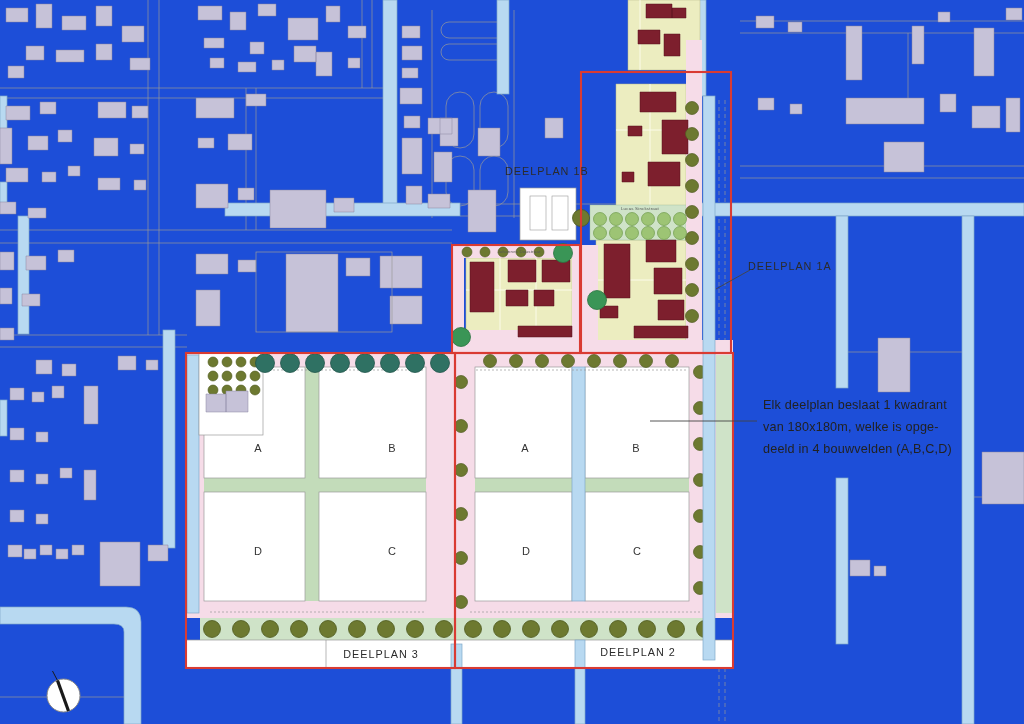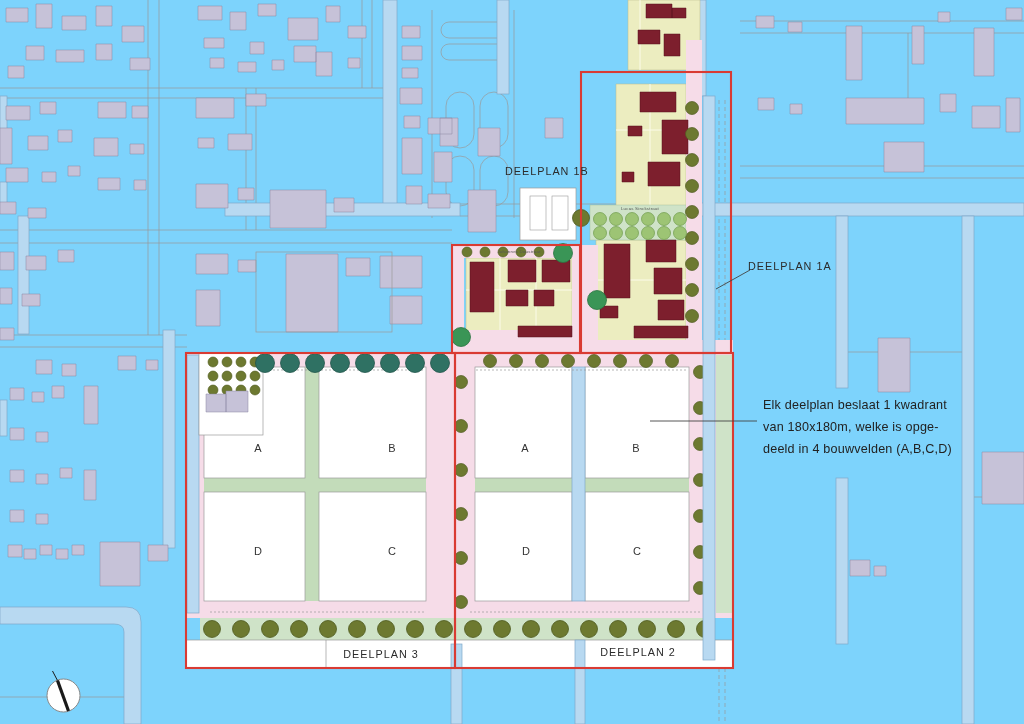--- a/index.html
+++ b/index.html
@@ -1,16 +1,16 @@
 <!DOCTYPE html>
 <html style="--canal: #b8d9f1; --canal_edge: #7fa8c9; --existing: #c6c2d8; --existing_edge: #8886a0; --new: #7d1f2d; --new_edge: #55101c; --plot: #ecedc0; --plot_edge: #b9b98f; --road: #f6dce8; --green: #cfe3c8; --green_band: #c3dcba; --tree_teal: #2f7163; --tree_olive: #6d7930; --tree_light: #9dc474; --tree_green: #3a9556; --red: #d93b33; --grey: #9a9a9a;"><head>
 <meta charset="utf-8">
 <style>
   html,body{margin:0;padding:0;background:#e9e9e9;}
-  .stage{position:relative;width:1024px;height:724px;background:#7dd3fc;overflow:hidden;
+  .stage{position:relative;width:1024px;height:724px;background:#1d4ed8;overflow:hidden;
          font-family:"Liberation Sans",sans-serif;}
   svg{display:block}
   .lbl{font-family:"Liberation Sans",sans-serif;fill:#2b2b2b;}
   .plan-lbl{font-size:10.8px;letter-spacing:1px;}
   .quad-lbl{font-size:11px;fill:#333;}
   .street-lbl{font-size:4.4px;fill:#555;letter-spacing:.2px;}
   .note-lbl{font-size:12.6px;fill:#222;letter-spacing:.2px;}
   .canal{fill:var(--canal);stroke:var(--canal_edge);stroke-width:.7;}
   .bldg{fill:var(--existing);stroke:var(--existing_edge);stroke-width:.5;}
   .newb{fill:var(--new);stroke:var(--new_edge);stroke-width:.5;}

